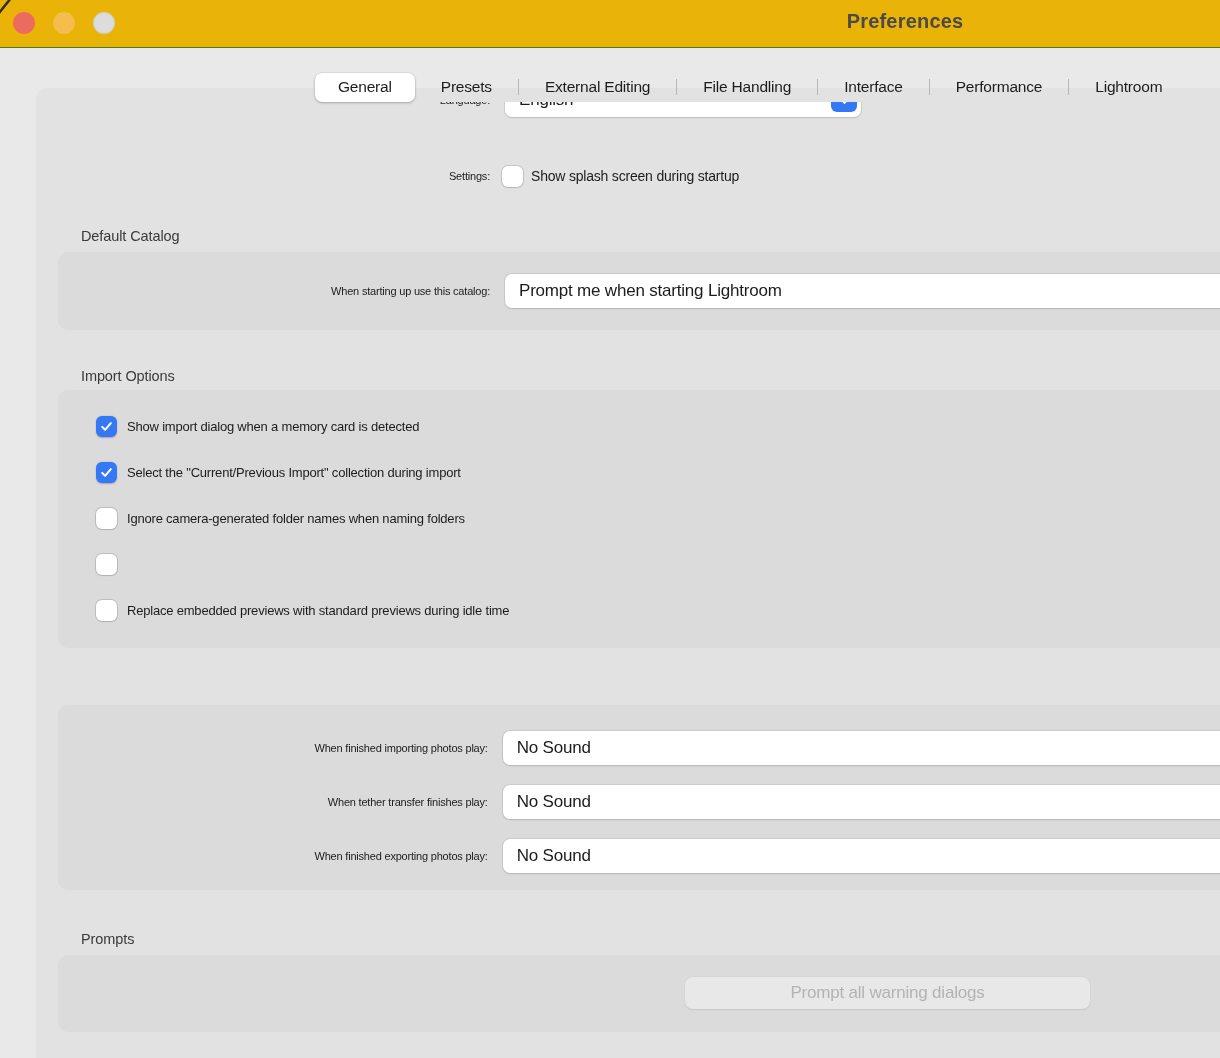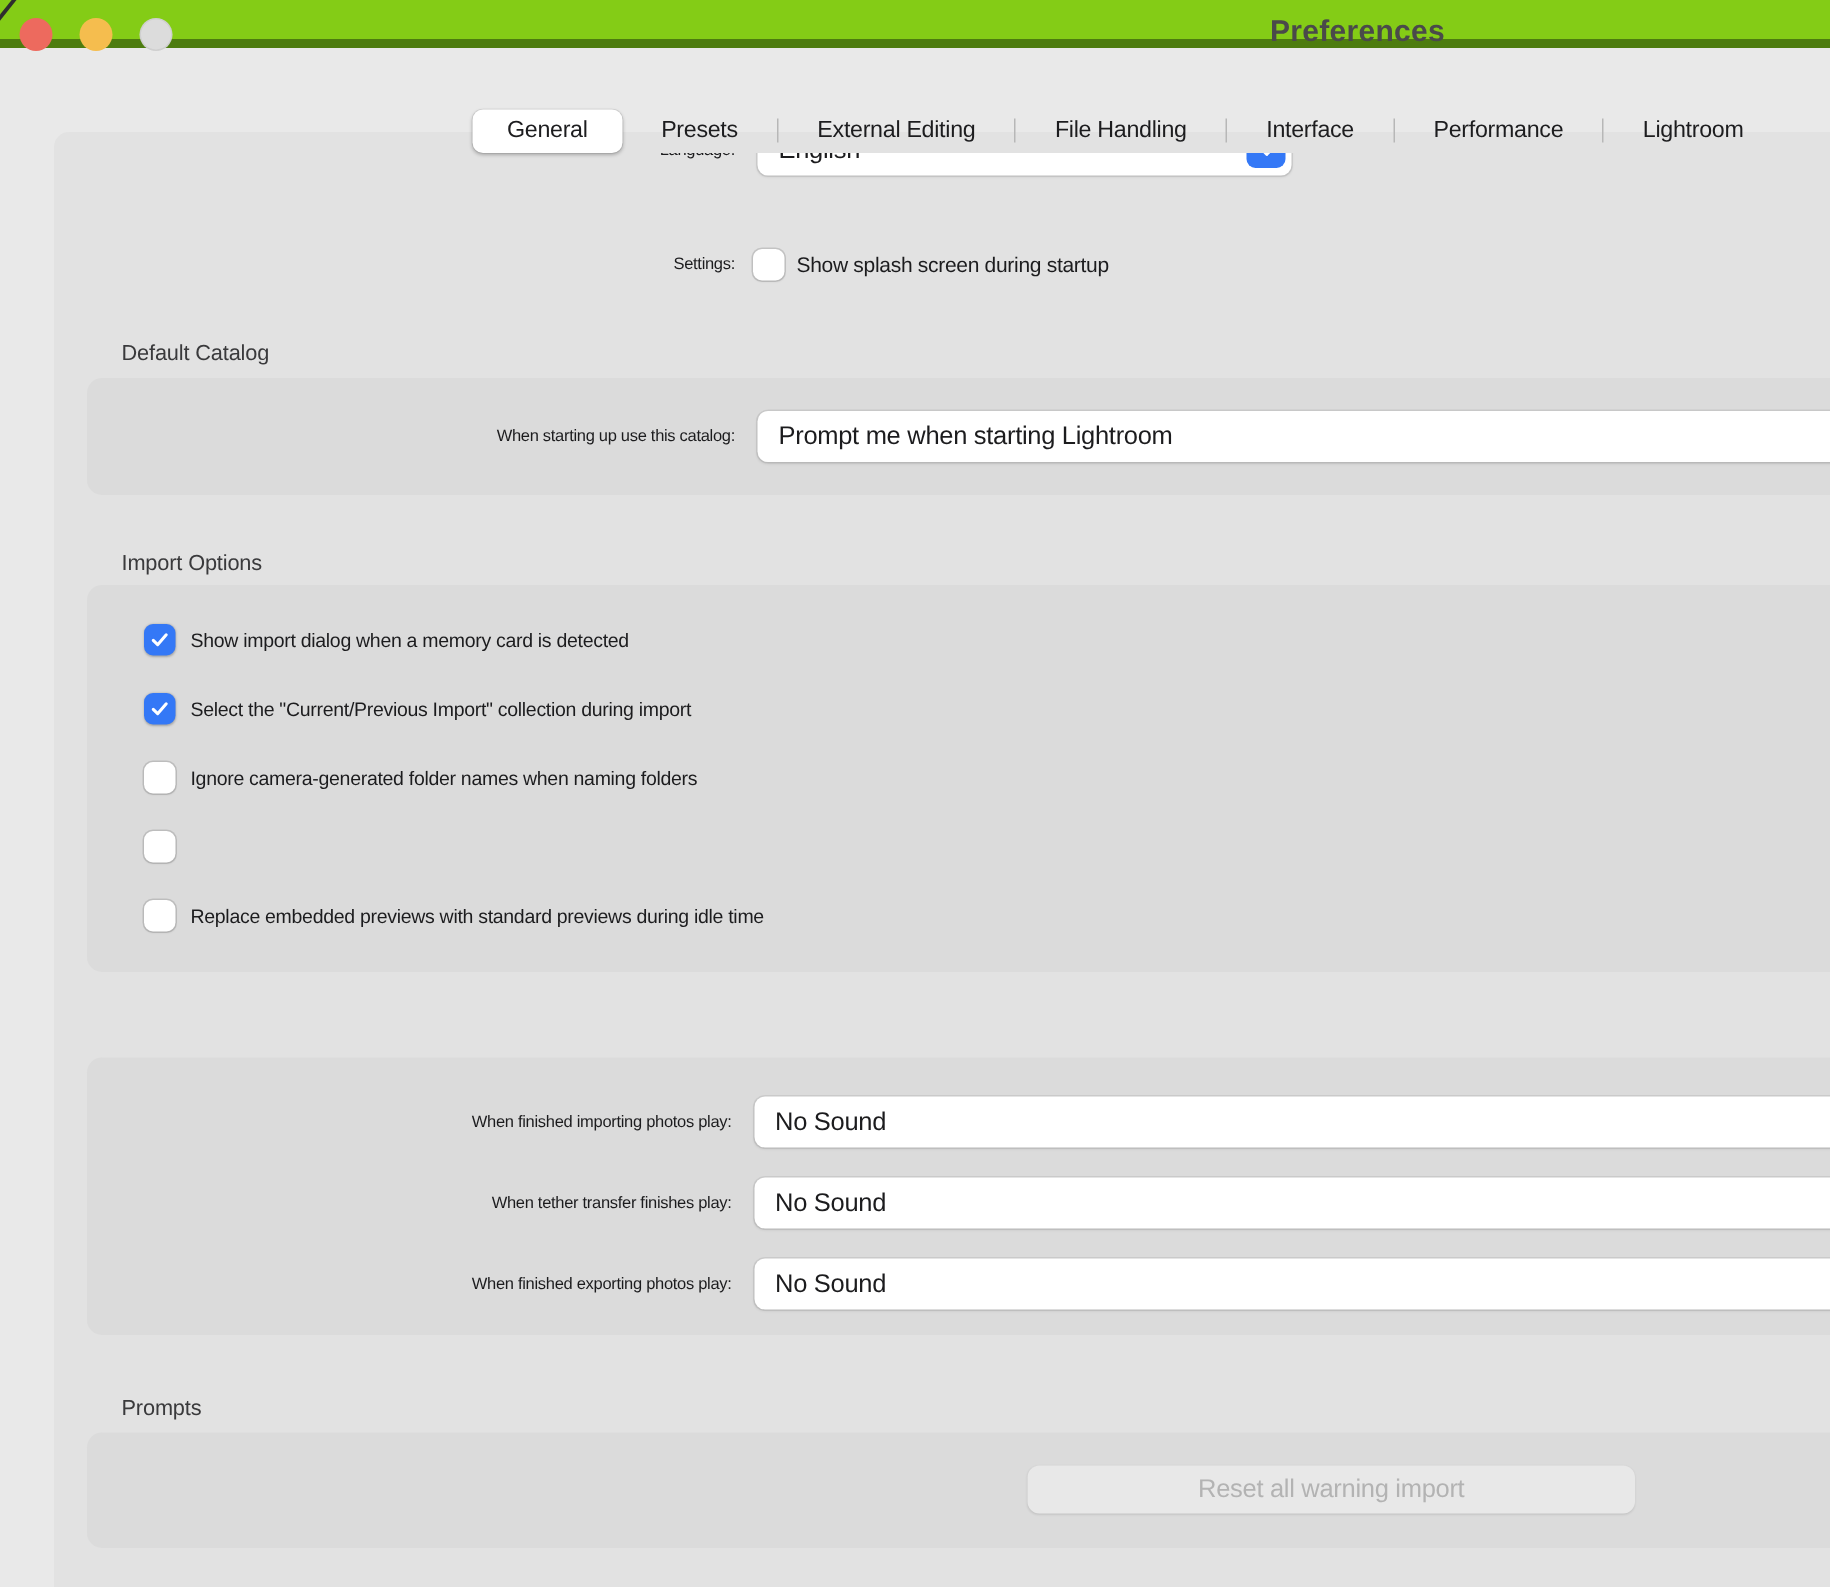--- a/index.html
+++ b/index.html
@@ -7,22 +7,22 @@
   body {
     font-family:"Liberation Sans","DejaVu Sans",sans-serif;
     background:#e9e9e9;
     position:relative;
     color:#1c1c1e;
   }
   .window { position:absolute; inset:0; overflow:hidden; }
 
   
   .titlebar {
-    position:absolute; top:0; left:0; width:100%; height:32px;
-    background:#84cc16; border-bottom:6px solid #4d7c0f; z-index:20;
+    position:absolute; top:0; left:0; width:100%; height:48px;
+    background:#eab308; border-bottom:1px solid #4d7c0f; z-index:20;
   }
   .lights { position:absolute; top:12px; left:13px; display:flex; gap:18px; }
   .light { width:22px; height:22px; border-radius:50%; }
   .light.red    { background:#ed6a5e; }
   .light.yellow { background:#f5bd4e; }
   .light.gray   { background:#dcdcdc; box-shadow:inset 0 0 0 1px rgba(0,0,0,0.06); }
   .win-title {
     position:absolute; top:10px; left:0; width:1810px; text-align:center;
     font-size:20px; font-weight:bold; color:#4a4a4a; letter-spacing:0.2px;
   }
@@ -201,21 +201,21 @@
       <div class="form-row" style="position:relative; height:54px;">
         <div class="form-label" style="width:432px;">When finished exporting photos play:</div>
         <div class="popup" style="width:900px; margin-left:15px;">
           <span>No Sound</span>
         </div>
       </div>
     </div>
 
     <div class="section-header" style="top:843px;">Prompts</div>
     <div class="section-box" style="top:867px; height:77px;">
-      <button class="reset-btn" disabled="">Reset all warning import</button>
+      <button class="reset-btn" disabled="">Prompt all warning dialogs</button>
     </div>
 
   </div>
 
   <div class="clip-strip"></div>
 
   <div class="tabbar">
     <div class="tab selected">General</div>
     <div class="tab">Presets</div>
     <div class="tab-sep"></div>

